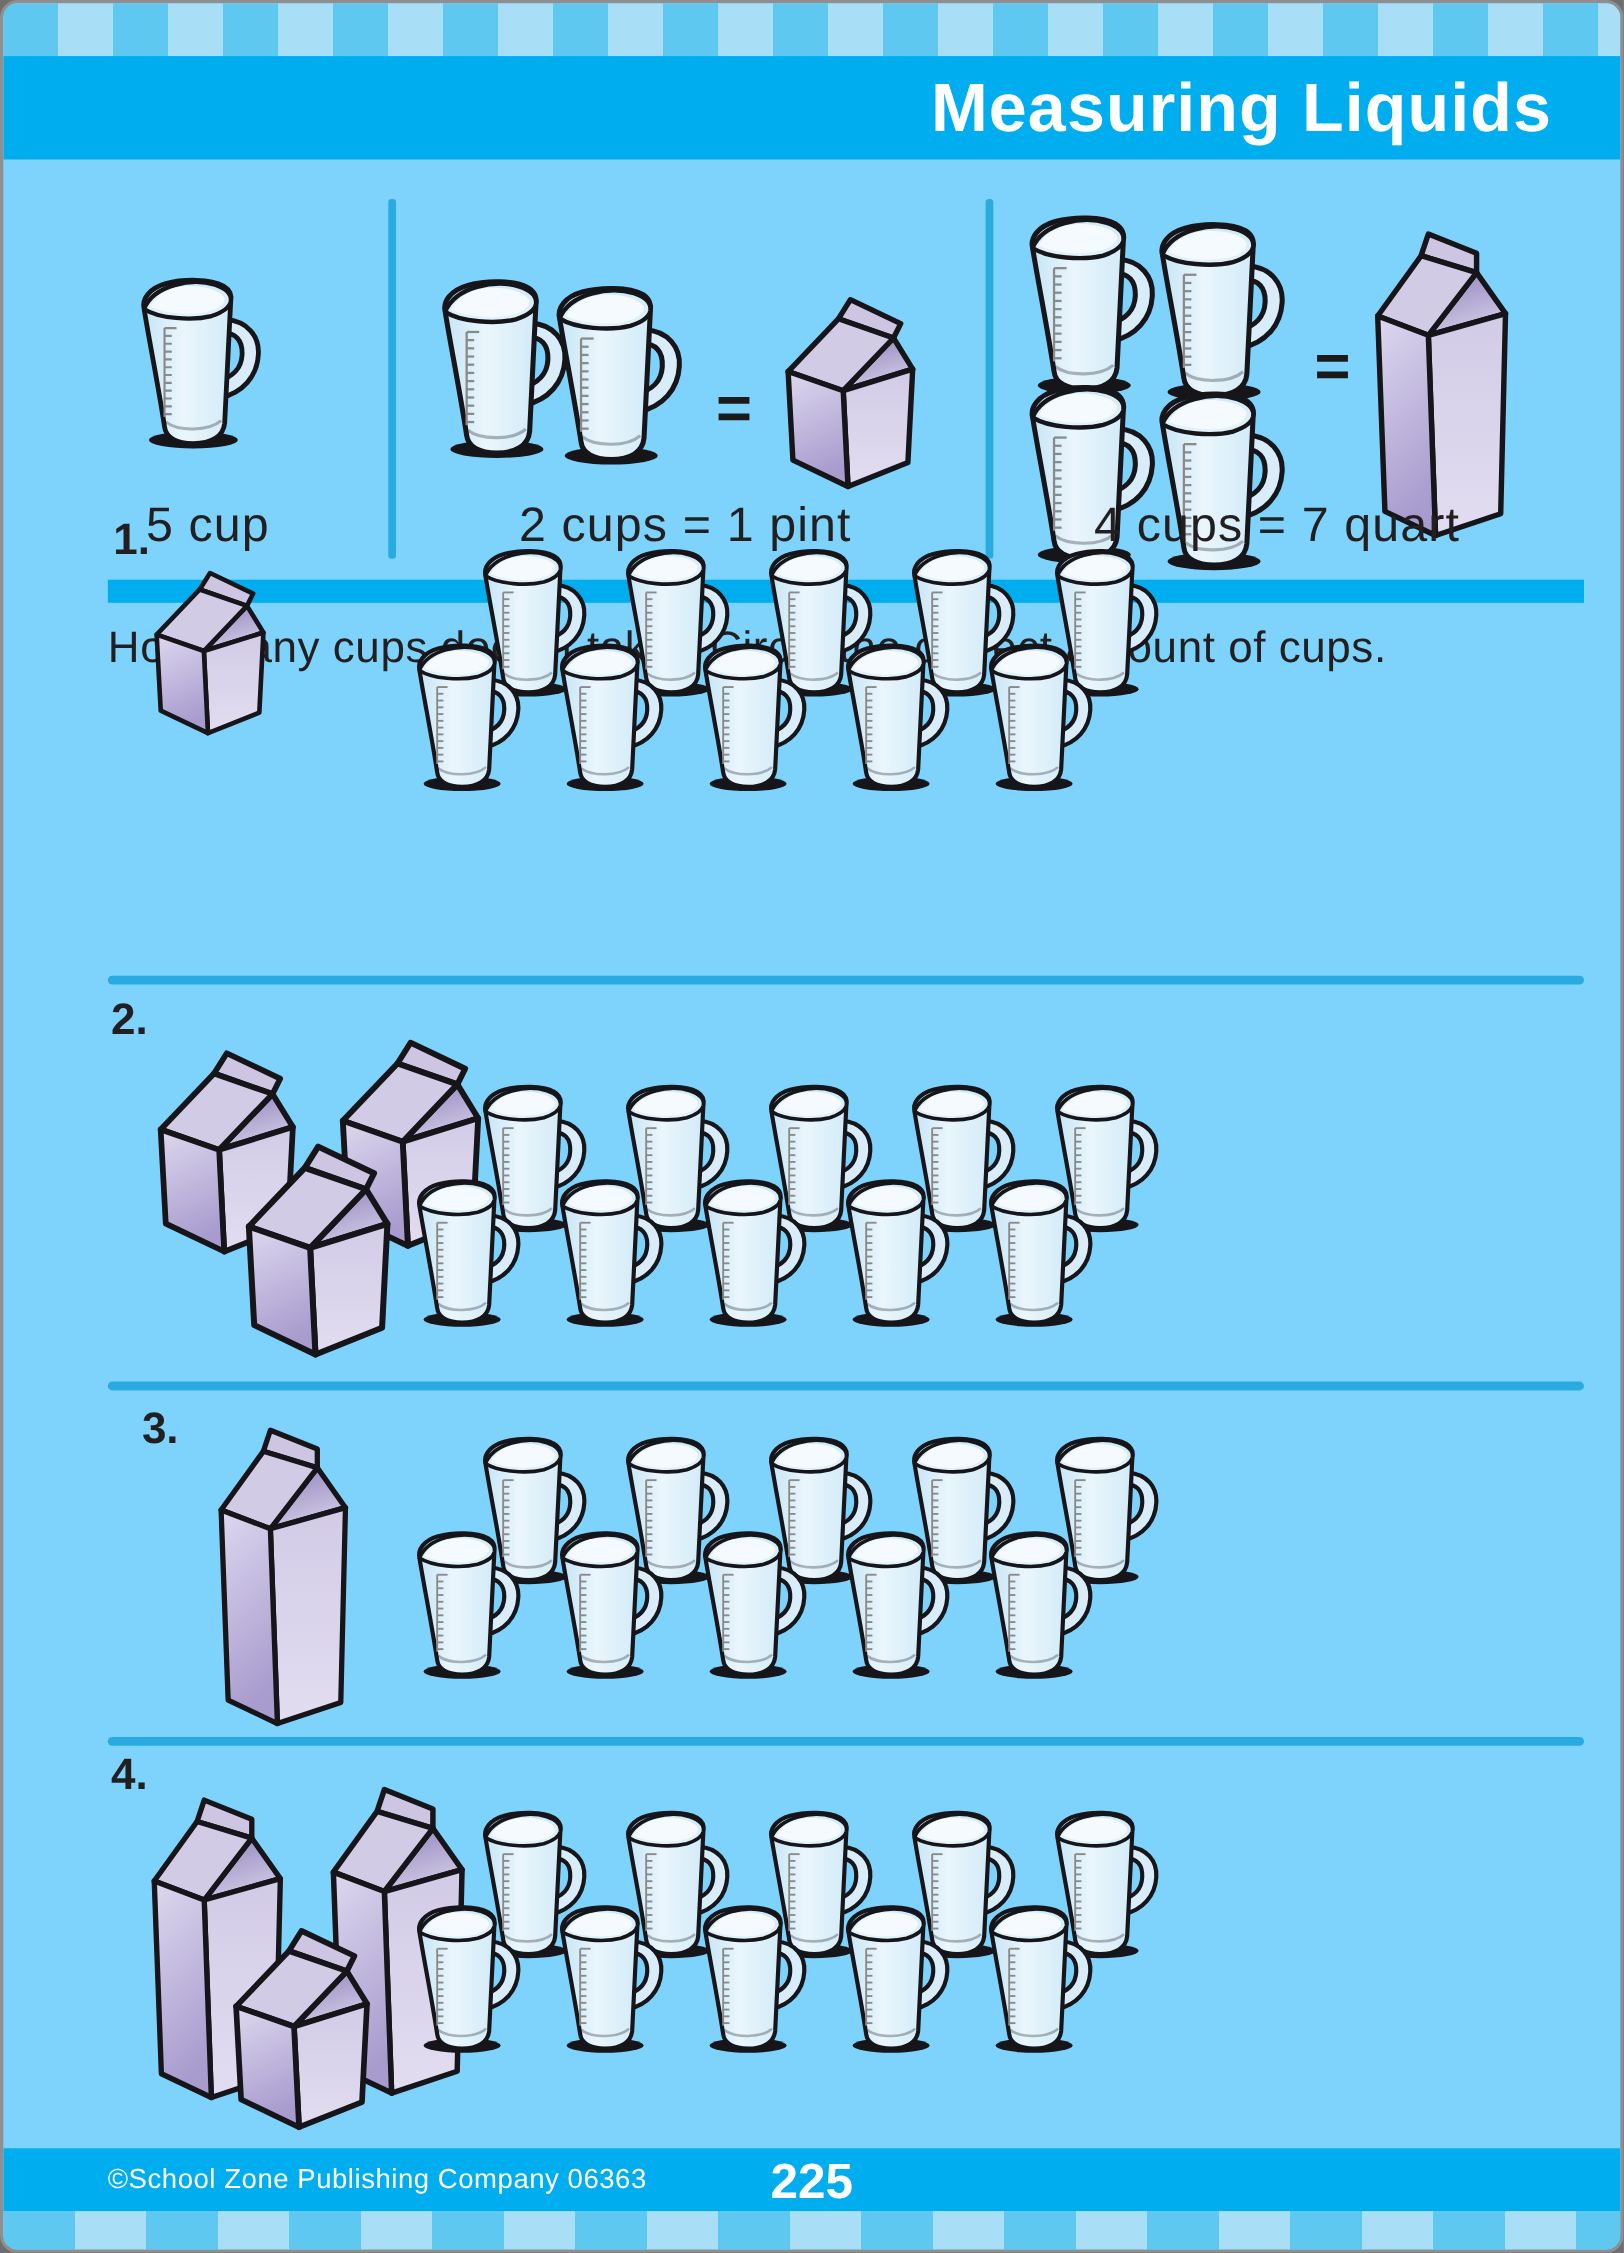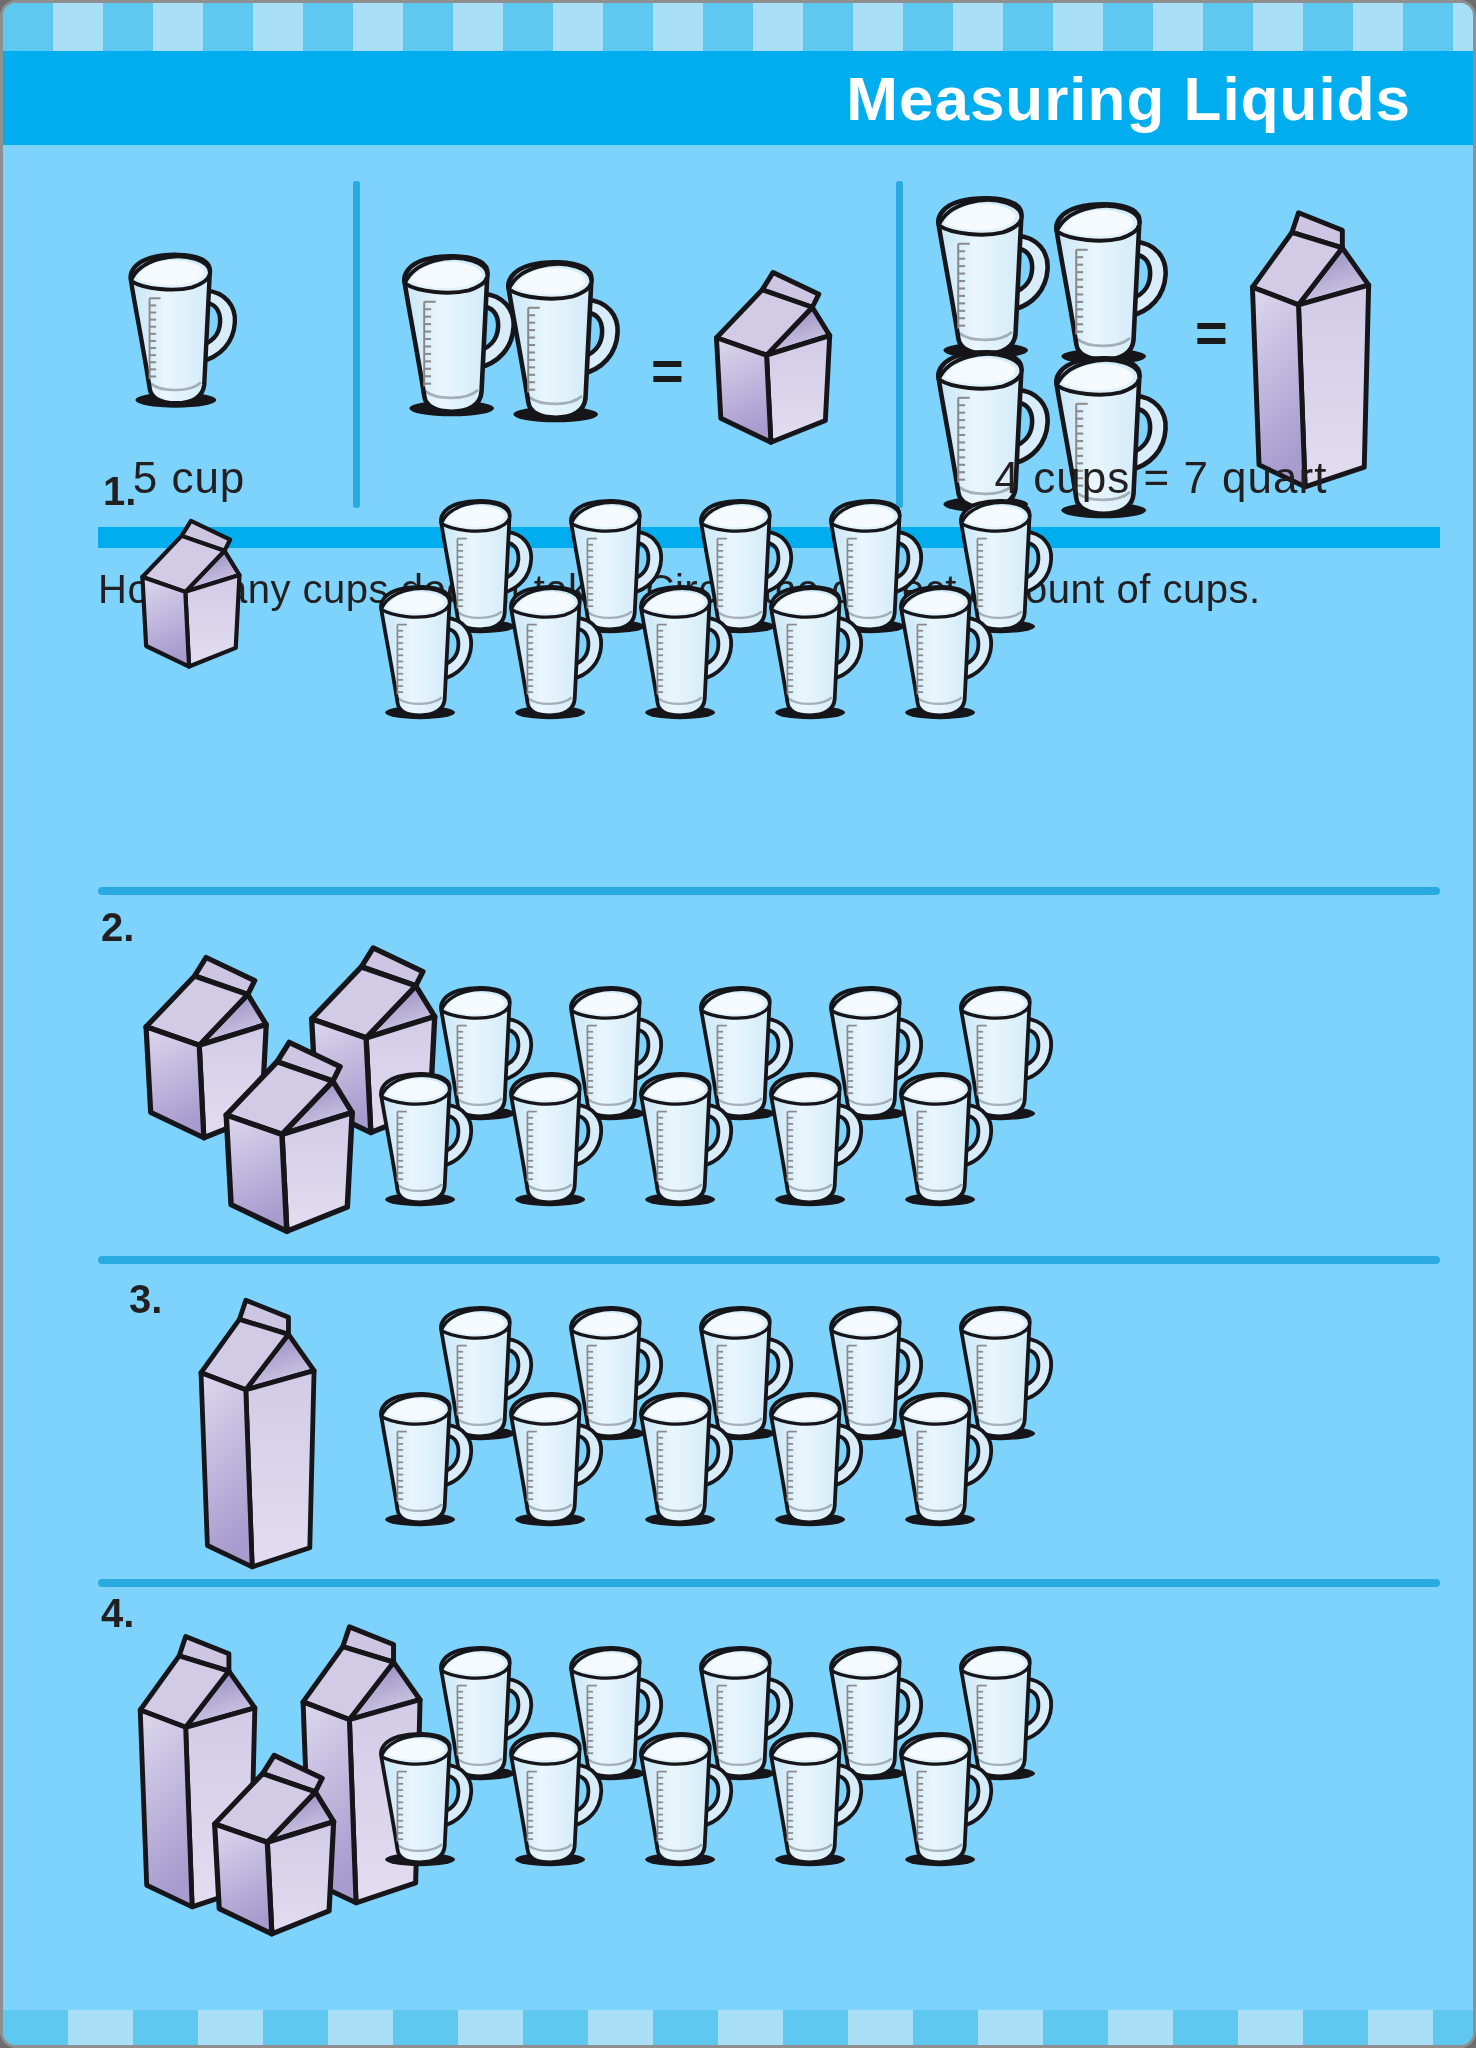--- a/index.html
+++ b/index.html
@@ -121,20 +121,21 @@
         <svg class="sprite" width="126" height="172" style="left: 388px; top: 246px;">
           <use href="#sym-cup" width="100%" height="100%"></use>
         </svg>
         <svg class="sprite" width="126" height="172" style="left: 492px; top: 252px;">
           <use href="#sym-cup" width="100%" height="100%"></use>
         </svg>
         <div class="equals" style="left: 648px; top: 340px;">=</div>
         <svg class="sprite" width="150" height="196" style="left: 694px; top: 252px;">
           <use href="#sym-pint" width="100%" height="100%"></use>
         </svg>
+        <div class="ref-label" style="left: 620px; top: 450px;">2 cups = 1 pint</div>
       </div>
       <div class="problem">
         <svg class="sprite" width="126" height="172" style="left: 922px; top: 188px;">
           <use href="#sym-cup" width="100%" height="100%"></use>
         </svg>
         <svg class="sprite" width="126" height="172" style="left: 1040px; top: 194px;">
           <use href="#sym-cup" width="100%" height="100%"></use>
         </svg>
         <svg class="sprite" width="126" height="172" style="left: 922px; top: 342px;">
           <use href="#sym-cup" width="100%" height="100%"></use>
@@ -308,14 +309,18 @@
         </svg>
         <svg class="sprite" width="104" height="152" style="left: 757px; top: 1720px;">
           <use href="#sym-cup" width="100%" height="100%"></use>
         </svg>
         <svg class="sprite" width="104" height="152" style="left: 887px; top: 1720px;">
           <use href="#sym-cup" width="100%" height="100%"></use>
         </svg>
       </div>
     </div>
 
+  <div class="footer-bar">
+    <span class="copyright">©School Zone Publishing Company 06363</span>
+    <span class="page-number">225</span>
+  </div>
   <div class="stripes-bottom"></div>
 </div>
 
 </body></html>

